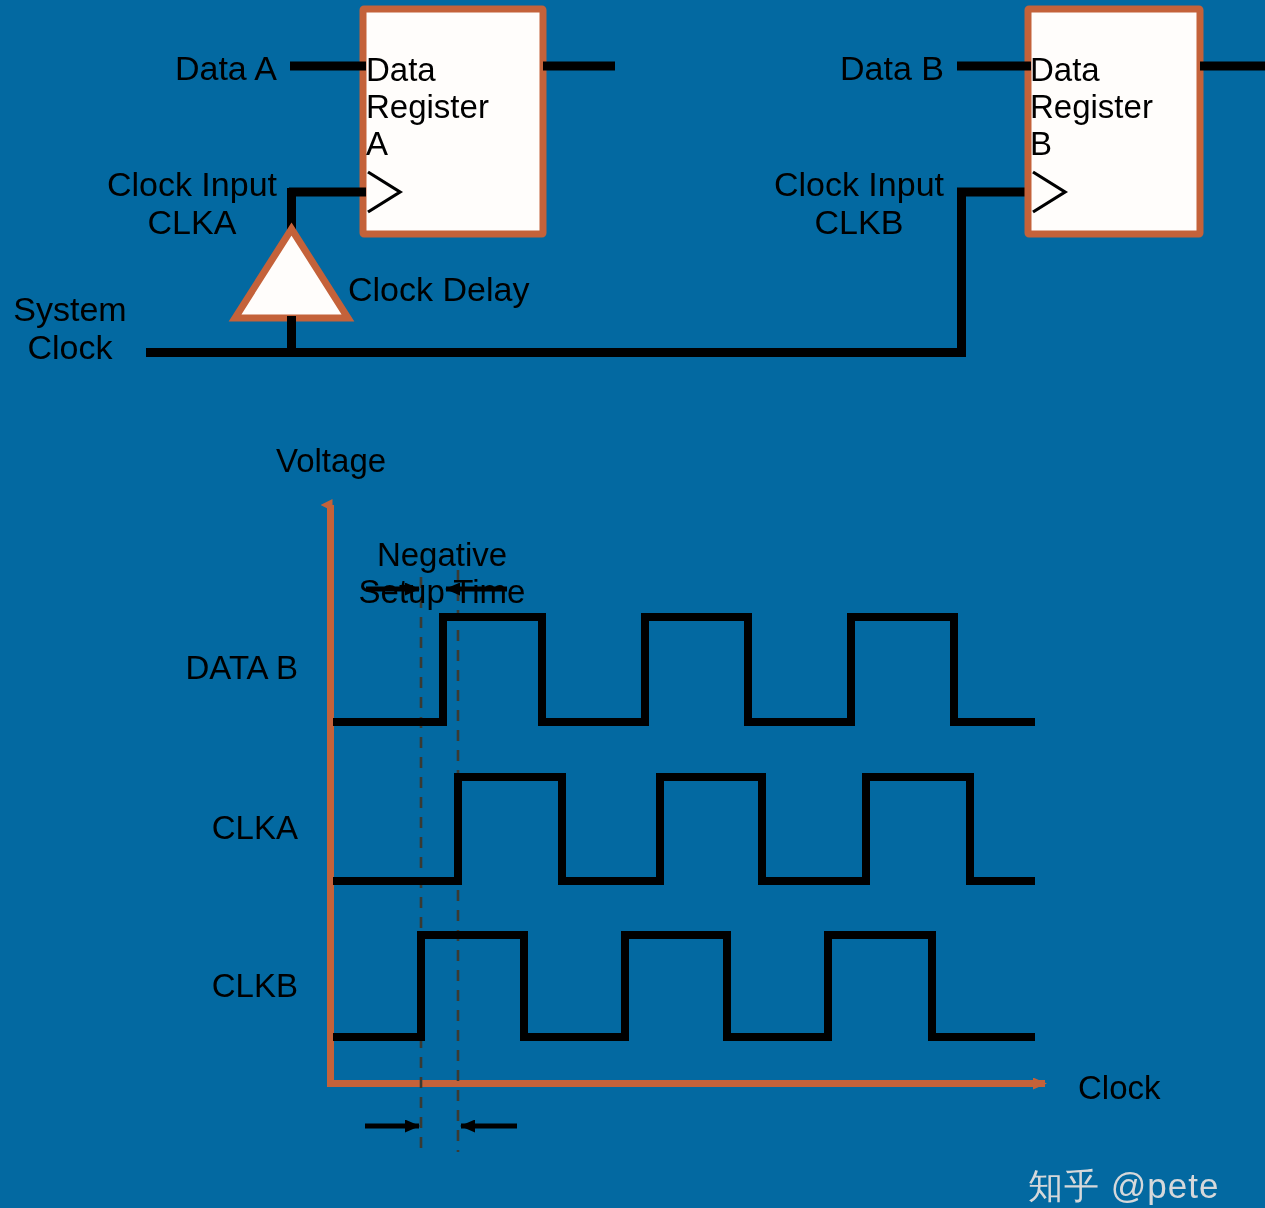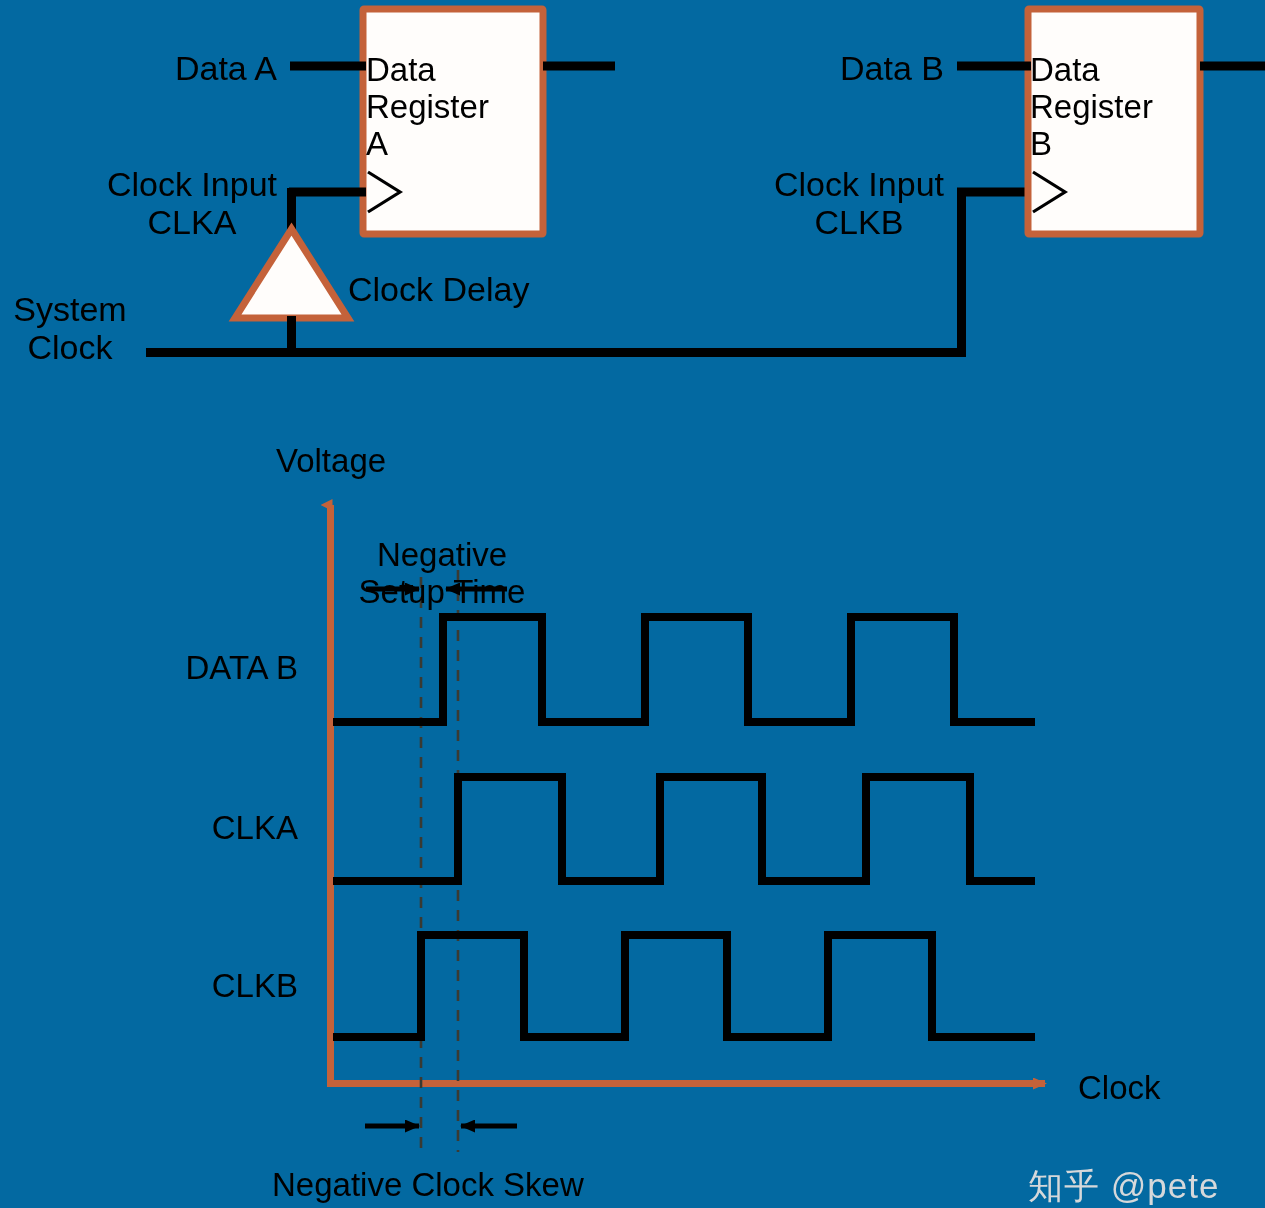--- a/index.html
+++ b/index.html
@@ -151,21 +151,20 @@
   <div class="lbl r t34" style="left:944px; top:165px; text-align:center; transform:translateX(-100%);">Clock Input
 CLKB</div>
 
   <div class="lbl l t33" style="left:276px; top:443px;">Voltage</div>
 
   <div class="lbl l t33" style="left:1078px; top:1070px;">Clock</div>
 
   <div class="lbl l t33" style="left:347px; top:494px; text-align:center; width:190px;margin-top:43px;">Negative
 Setup Time</div>
 
-  <div class="lbl l t33" style="left:272px; top:1167px;">Negative Clock Skew</div>
 
   <div class="lbl r t33" style="left:298px; top:650px;">DATA B</div>
 
   <div class="lbl r t33" style="left:298px; top:810px;">CLKA</div>
 
   <div class="lbl r t33" style="left:298px; top:968px;">CLKB</div>
 
   <div class="watermark" style="left:1028px; top:1136px;">知乎 @pete</div>
 
 </div>

